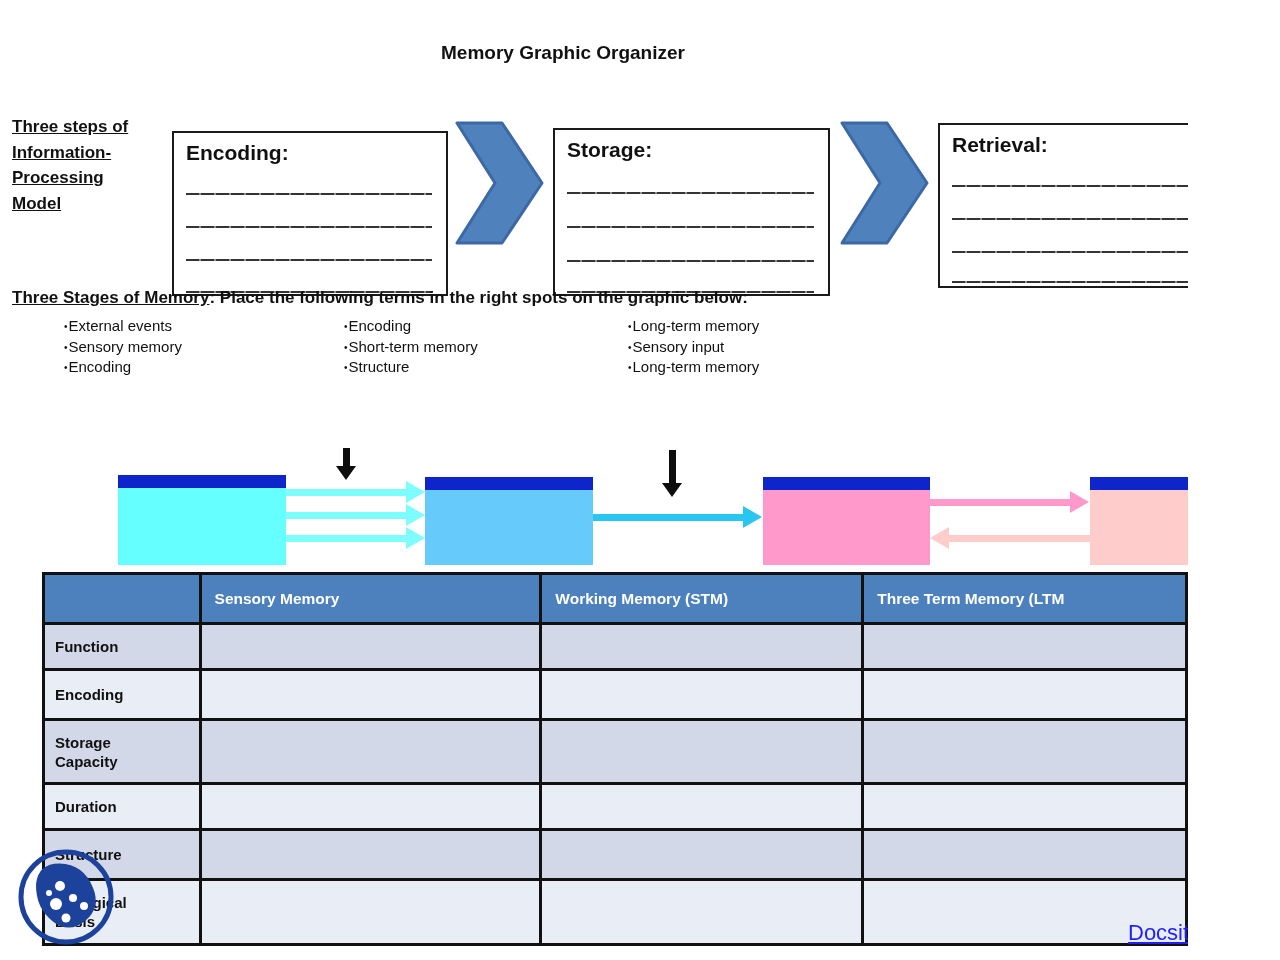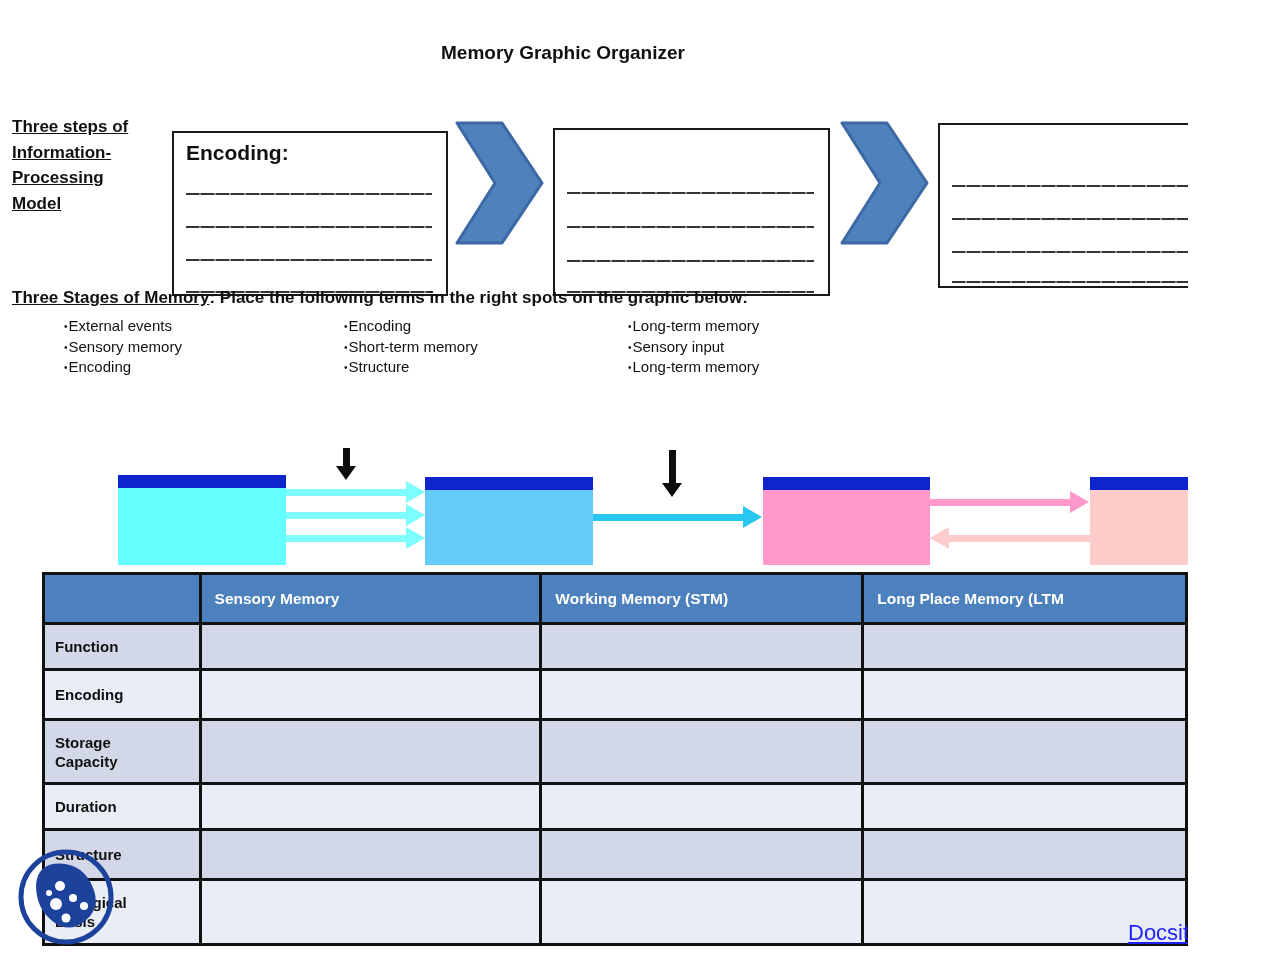--- a/index.html
+++ b/index.html
@@ -89,31 +89,33 @@
     <div class="blank-line" style="top:93px"></div>
     <div class="blank-line" style="top:126px"></div>
     <div class="blank-line" style="top:158px"></div>
   </div>
 
   <svg class="chevron" id="chevron-1" viewBox="0 0 90 128">
     <polygon points="2,4 47,4 87,64 47,124 2,124 40,64" fill="#4f81bd" stroke="#3c69a5" stroke-width="3" stroke-linejoin="round"></polygon>
   </svg>
 
   <div class="step-box" id="box-storage">
+    <div class="step-label">Storage:</div>
     <div class="blank-line" style="top:62px"></div>
     <div class="blank-line" style="top:96px"></div>
     <div class="blank-line" style="top:130px"></div>
     <div class="blank-line" style="top:161px"></div>
   </div>
 
   <svg class="chevron" id="chevron-2" viewBox="0 0 90 128">
     <polygon points="2,4 47,4 87,64 47,124 2,124 40,64" fill="#4f81bd" stroke="#3c69a5" stroke-width="3" stroke-linejoin="round"></polygon>
   </svg>
 
   <div class="step-box" id="box-retrieval">
+    <div class="step-label">Retrieval:</div>
     <div class="blank-line" style="top:60px"></div>
     <div class="blank-line" style="top:93px"></div>
     <div class="blank-line" style="top:126px"></div>
     <div class="blank-line" style="top:156px"></div>
   </div>
 
   <div class="instruction">
     <span class="u">Three Stages of Memory</span><span>: Place the following terms in the right spots on the graphic below:</span>
   </div>
 
@@ -182,21 +184,21 @@
         <col style="width:161px">
         <col style="width:357px">
         <col style="width:337px">
         <col style="width:339px">
       </colgroup>
     <tbody>
         <tr style="height:50px">
       <th></th>
       <th>Sensory Memory</th>
       <th>Working Memory (STM)</th>
-      <th>Long Place Memory (LTM</th>
+      <th>Three Term Memory (LTM</th>
     </tr>
     <tr class="dark" style="height:46px">
       <td class="rowlabel"><span>Function</span></td>
       <td></td>
           <td></td>
           <td></td>
     </tr>
     <tr class="light" style="height:50px">
       <td class="rowlabel"><span>Encoding</span></td>
       <td></td>

